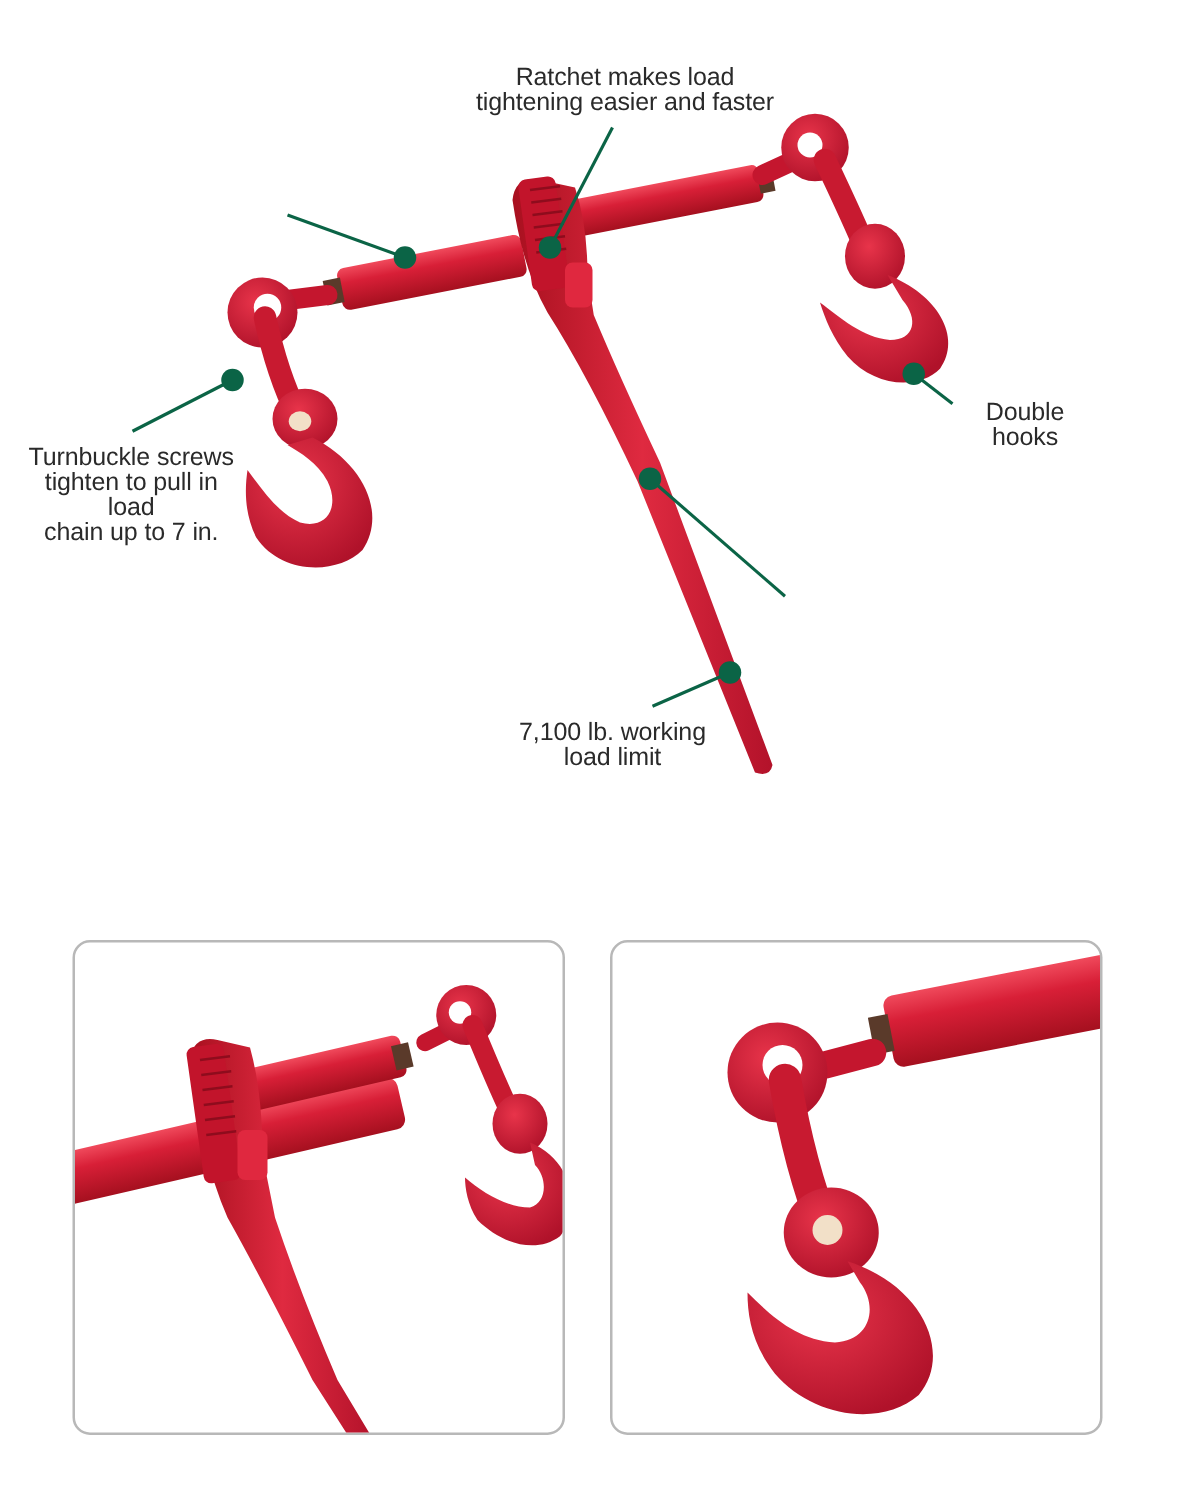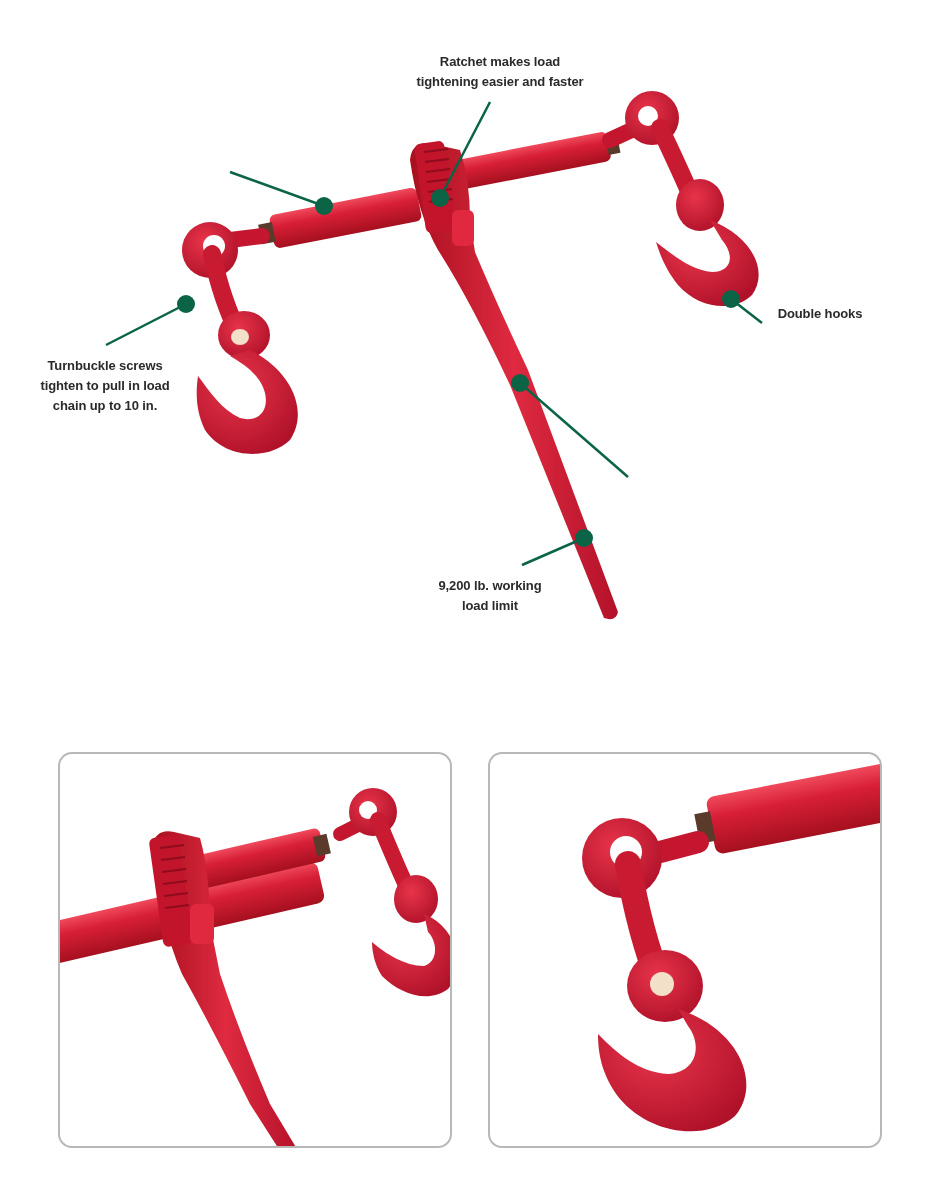--- a/index.html
+++ b/index.html
@@ -20,22 +20,22 @@
       width: 942px;
       height: 700px;
     }
     .hero svg.product {
       position: absolute;
       left: 0; top: 0;
     }
     .callout-text {
       position: absolute;
       color: #2a2a2a;
-      font-weight: bold;
-      font-size: 13px;
+      font-weight: normal;
+      font-size: 20px;
       line-height: 20px;
       text-align: center;
       white-space: pre-line;
       letter-spacing: -0.1px;
     }
     .panel {
       position: absolute;
       top: 752px;
       width: 394px;
       height: 396px;
@@ -131,23 +131,23 @@
       <circle cx="731" cy="299" r="9"></circle>
       <circle cx="520" cy="383" r="9"></circle>
       <circle cx="584" cy="538" r="9"></circle>
     </g>
   </svg>
 
   <div class="callout-text" style="left:370px; top:52px; width:260px;">Ratchet makes load
 tightening easier and faster</div>
   <div class="callout-text" style="left:15px; top:356px; width:180px;">Turnbuckle screws
 tighten to pull in load
-chain up to 10 in.</div>
-  <div class="callout-text" style="left:760px; top:304px; width:120px;">Double hooks</div>
-  <div class="callout-text" style="left:410px; top:576px; width:160px;">9,200 lb. working
+chain up to 7 in.</div>
+  <div class="callout-text" style="left:760px; top:320px; width:120px;">Double hooks</div>
+  <div class="callout-text" style="left:410px; top:576px; width:160px;">7,100 lb. working
 load limit</div>
 </div>
 
 <div class="panel" style="left:58px;">
   <svg width="394" height="396" viewBox="0 0 394 396">
     <g transform="rotate(-13 200 130)">
       <rect x="-20" y="120" width="280" height="42" rx="8" fill="url(#tubeGrad)"></rect>
       <rect x="140" y="88" width="130" height="34" rx="6" fill="url(#tubeGrad)"></rect>
       <rect x="262" y="96" width="14" height="20" fill="#5a3a2a"></rect>
     </g>

